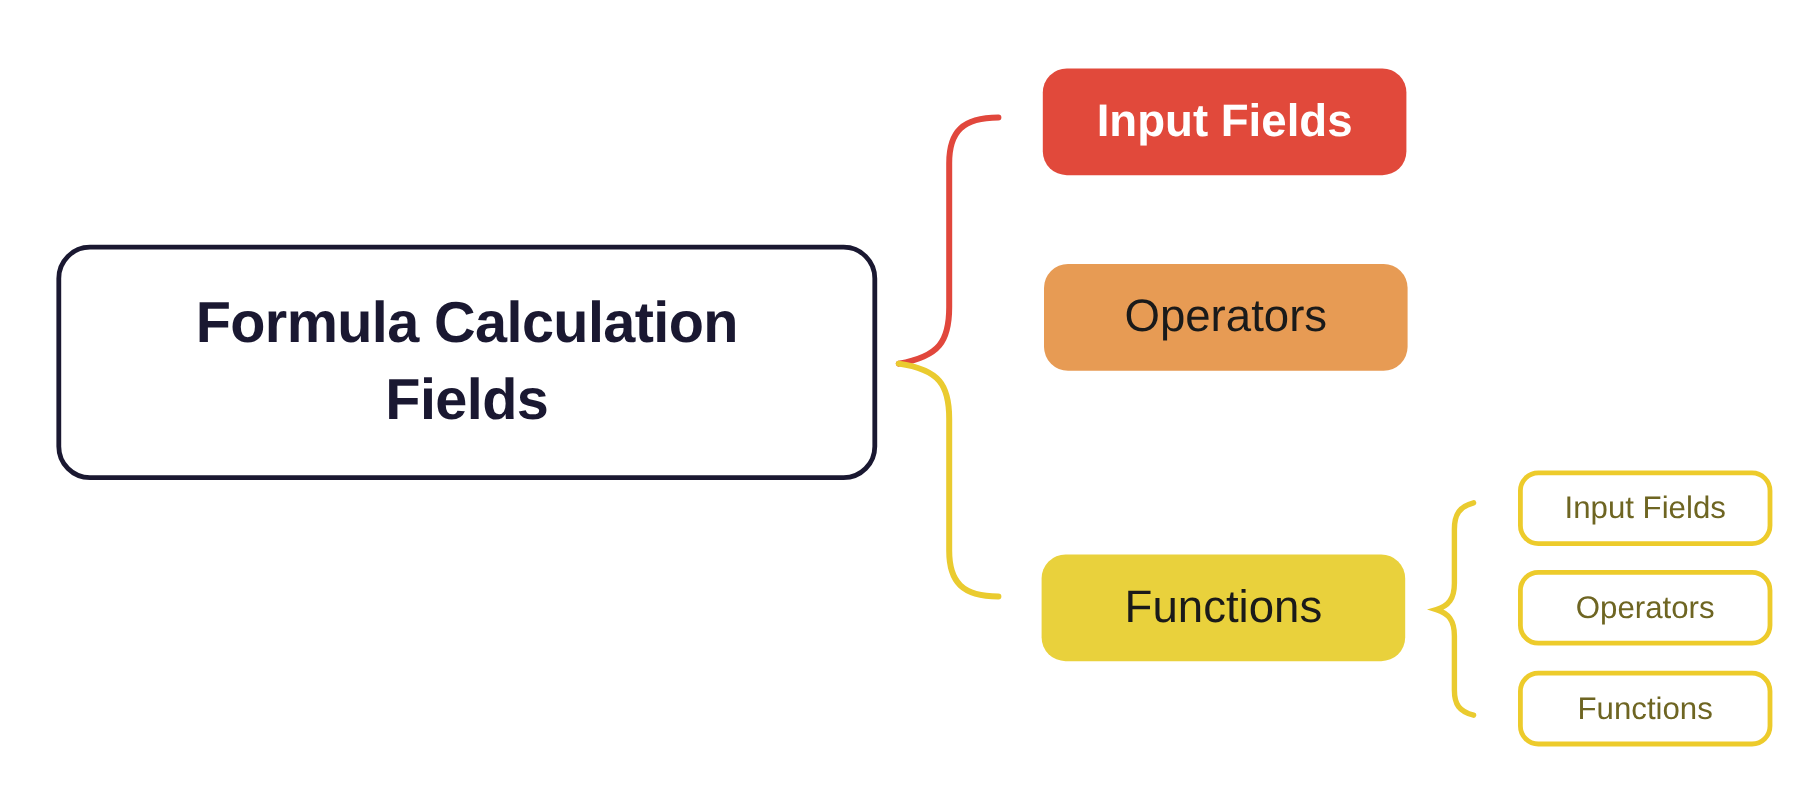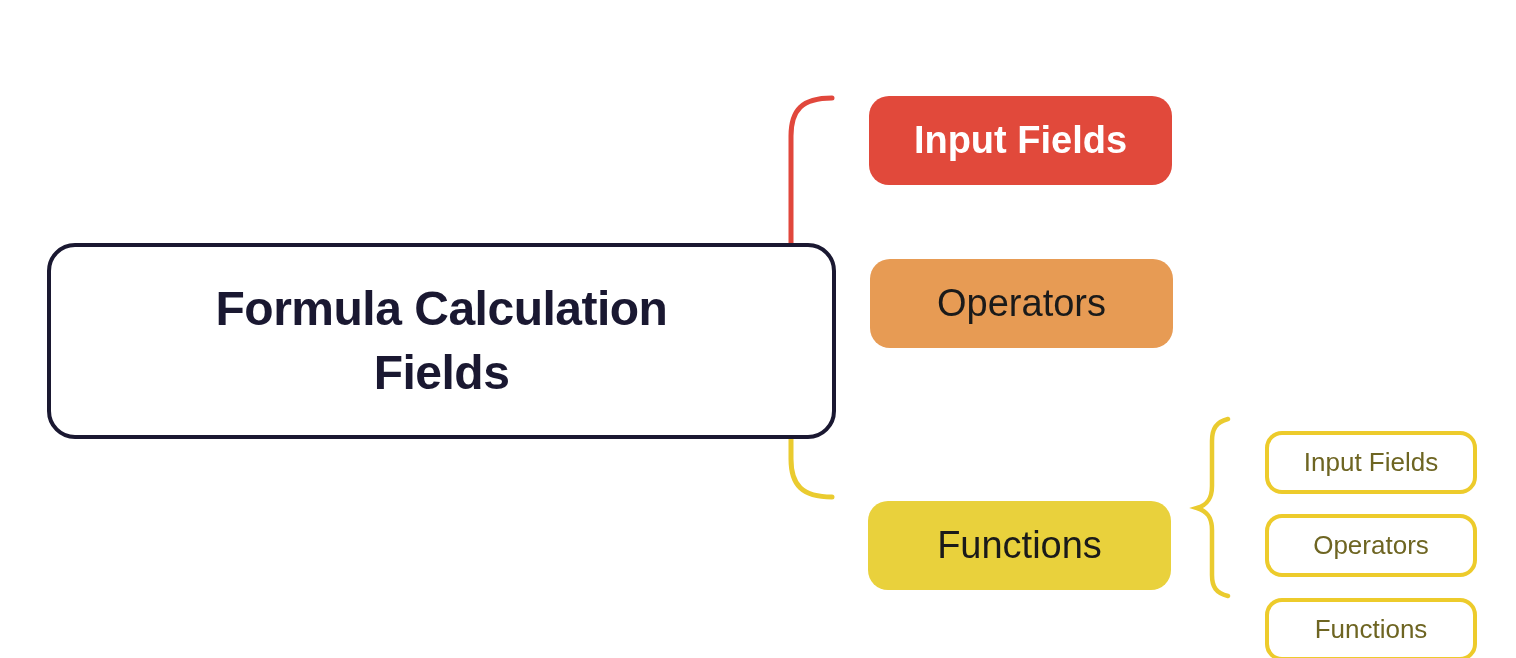--- a/index.html
+++ b/index.html
@@ -22,25 +22,24 @@
     height: 658px;
     pointer-events: none;
   }
   .node {
     position: absolute;
     display: flex;
     align-items: center;
     justify-content: center;
     box-sizing: border-box;
     text-align: center;
-    margin-top: 39px;
   }
   .root-node {
     left: 47px; top: 204px;
-    width: 789px; height: 196px;
+    width: 684px; height: 196px;
     background: #ffffff;
     border: 4px solid var(--navy);
     border-radius: 28px;
     color: var(--navy);
     font-size: 48px;
     font-weight: 700;
     letter-spacing: -0.5px;
     line-height: 64px;
     flex-direction: column;
   }

